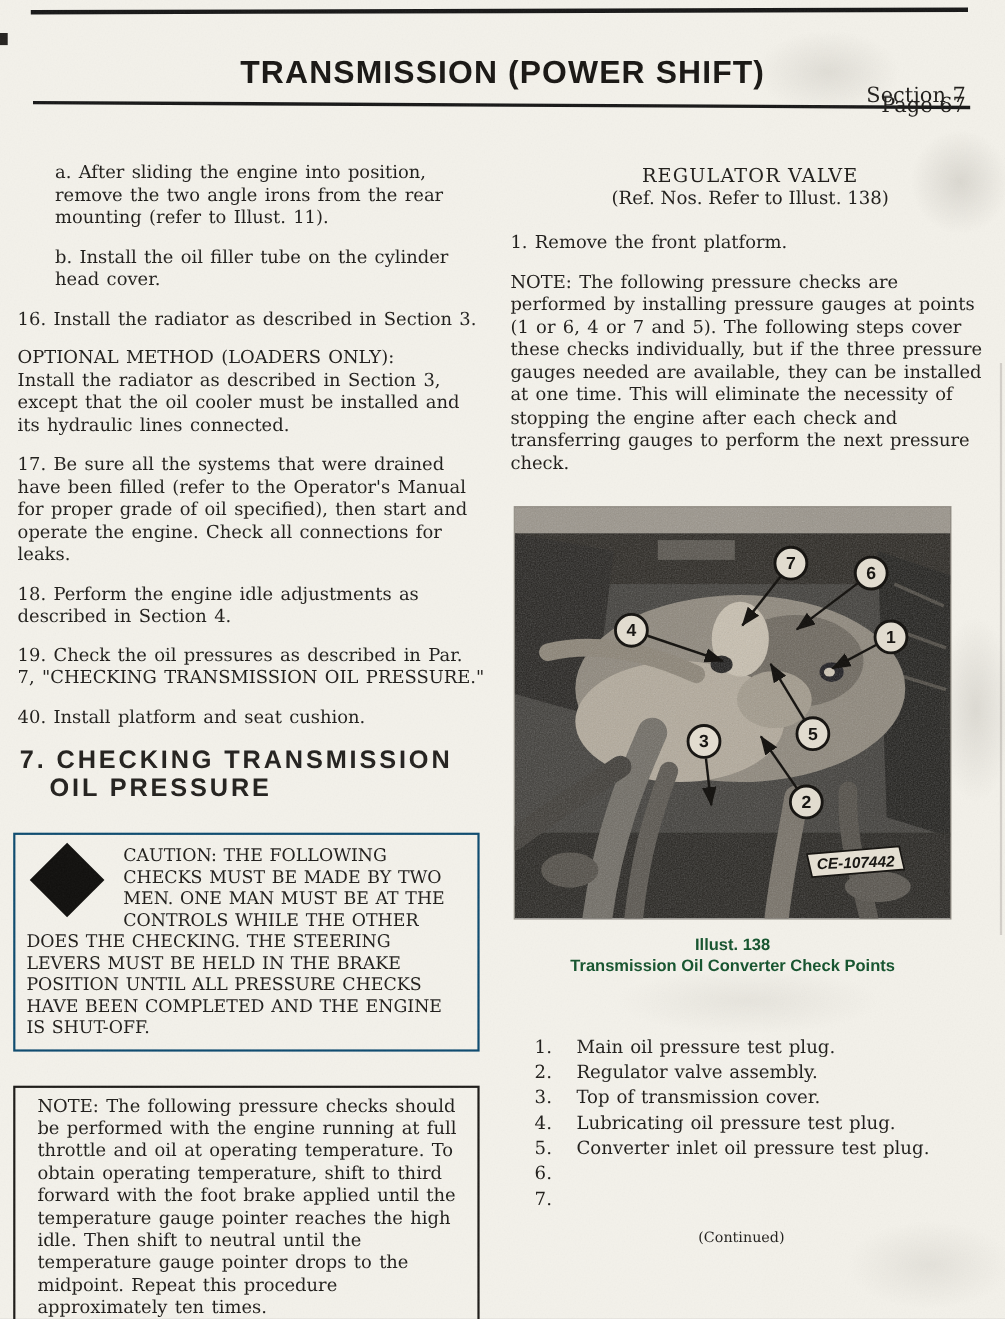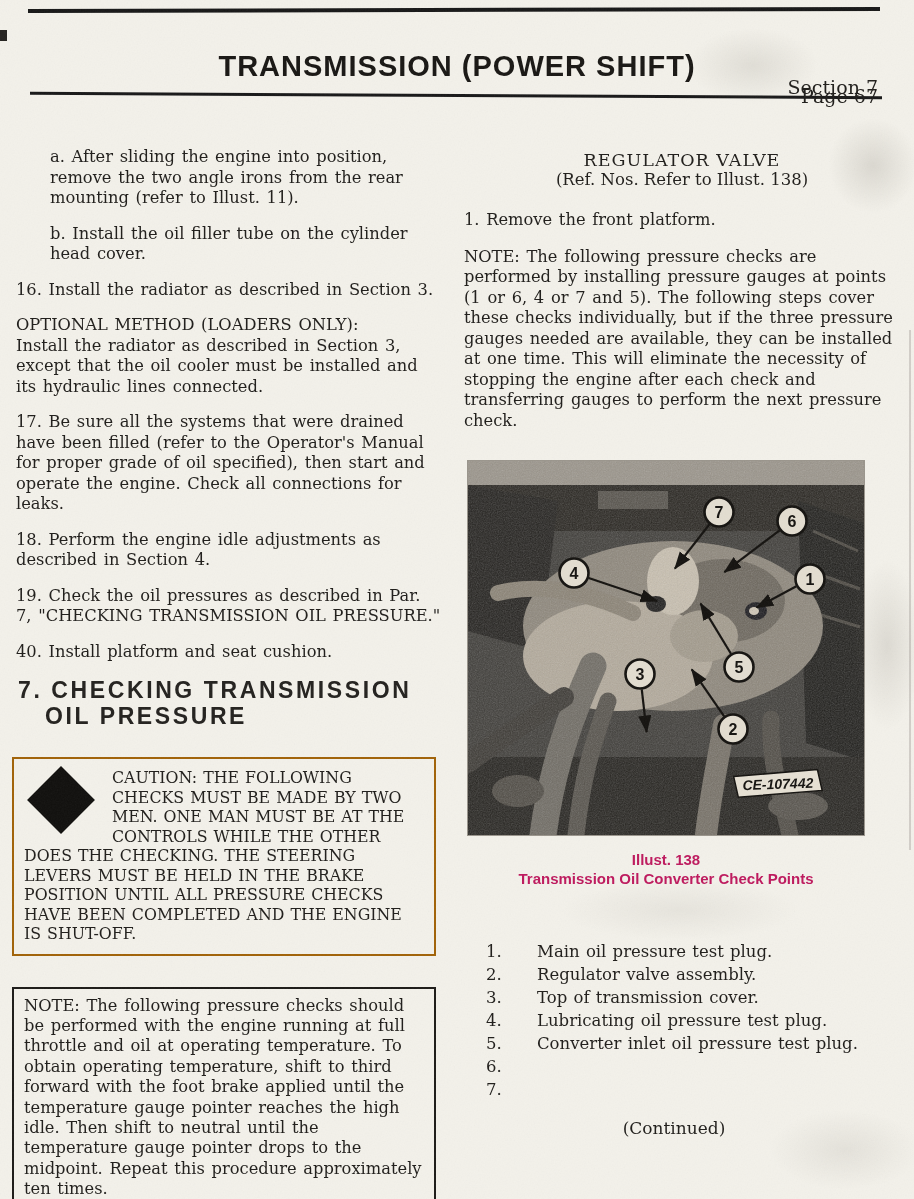--- a/index.html
+++ b/index.html
@@ -31,48 +31,48 @@
   p.body-text, .body-text { font-size:16.3px; line-height:20.5px; word-spacing:1.5px; }
   .col-left p { margin-bottom:15px; }
   .indent1 { margin-left:34px; }
 
   .opt-block { margin-bottom:15px; }
 
   .sec-heading { font-family:"Liberation Sans", sans-serif; font-weight:bold;
     font-size:23px; letter-spacing:2.6px; color:#23211e; margin:9px 0 28px 2px; line-height:26px; }
   .sec-heading .l2 { display:block; margin-left:27px; }
 
-  .caution-box { border:2px solid #a16207; padding:9px 12px 10px 10px; margin:0 6px 0 -4px; }
+  .caution-box { border:2px solid #0c4a6e; padding:9px 12px 10px 10px; margin:0 6px 0 -4px; }
   .caution-text { font-size:15.8px; line-height:19.5px; word-spacing:1px; }
   .diamond-icon { float:left; width:48px; height:48px; background:#100f0d;
     transform:rotate(45deg); margin:8px 27px 8px 13px; }
 
   .note-box { border:2px solid #1c1a17; padding:7px 10px 8px 10px; margin:31px 6px 0 -4px; }
-  .note-box .body-text { line-height:20.4px; }
+  .note-box .body-text { line-height:20.4px;margin-left:10px; }
 
   
   .rv-heading { text-align:center; font-size:17.5px; letter-spacing:1px; margin-top:3px; }
   .rv-sub { text-align:center; font-size:16.5px; margin-bottom:21px; }
   .col-right p { margin-bottom:16px; }
 
   .photo-wrap { width:396px; height:374px; margin:30px 0 0 4px; position:relative;
     box-shadow:0 0 0 1px #9a958c; }
   .photo-wrap svg { display:block; width:396px; height:374px; }
 
   .caption { text-align:center; font-family:"Liberation Sans", sans-serif;
-    font-weight:bold; font-size:15px; color:#be185d; margin-top:15px; line-height:19px;
+    font-weight:bold; font-size:15px; color:#14532d; margin-top:15px; line-height:19px;
     width:404px; }
 
   .legend { margin:52px 0 0 22px; font-size:16.5px; line-height:23px; word-spacing:1px; }
   .lg-row { display:flex; }
   .lg-num { width:26px; flex:none; }
-  .lg-text { margin-left:25px; }
+  .lg-text { margin-left:12px; }
   .lg-line2 { display:block; }
 
-  .continued { text-align:center; font-size:17px; margin-top:17px; width:420px; }
+  .continued { text-align:center; font-size:13px; margin-top:17px; width:420px; }
 
   
   .smudge { position:absolute; pointer-events:none; border-radius:50%; }
   .sm1 { top:28px; left:688px; width:130px; height:75px;
     background:radial-gradient(closest-side, rgba(125,120,110,.16), rgba(125,120,110,0)); }
   .sm2 { top:118px; left:828px; width:90px; height:95px;
     background:radial-gradient(closest-side, rgba(120,115,105,.20), rgba(120,115,105,0)); }
   .sm3 { top:560px; left:852px; width:70px; height:170px;
     background:radial-gradient(closest-side, rgba(120,115,105,.18), rgba(120,115,105,0)); }
   .sm4 { top:1110px; left:770px; width:150px; height:80px;

